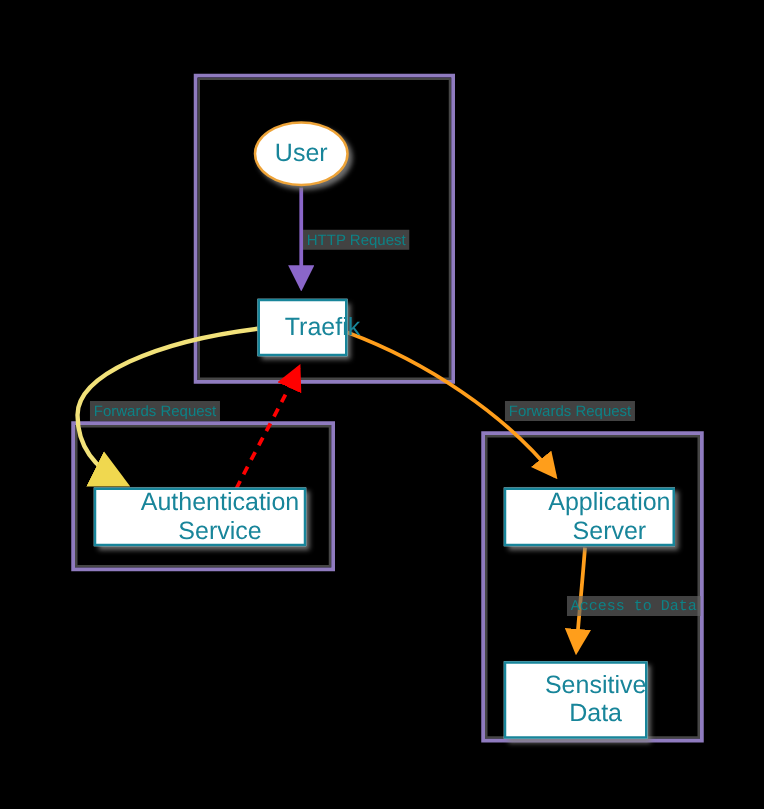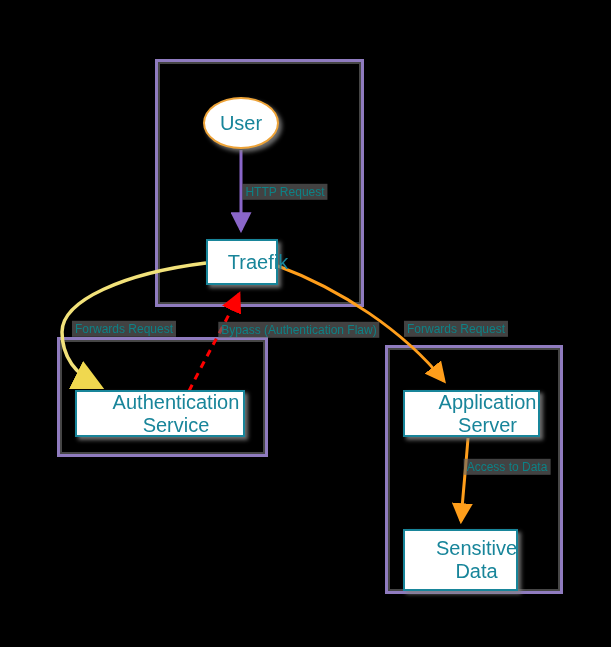--- a/index.html
+++ b/index.html
@@ -109,17 +109,16 @@
   <div class="node rect b-auth" style="left:75px;top:390px;width:170px;height:47px;">
     <span>Authentication Service</span>
   </div>
 
   <div class="node rect b-data" style="left:403px;top:529px;width:115px;height:62px;">
     <span>Sensitive Data</span>
   </div>
 
   <div class="edge-label" style="left:285px;top:192px;">HTTP Request</div>
   <div class="edge-label" style="left:124px;top:329px;">Forwards Request</div>
-  <div class="edge-label" style="left:299px;top:330px;">Bypass (Authentication Flaw)</div>
   <div class="edge-label" style="left:456px;top:329px;">Forwards Request</div>
-  <div class="edge-label" style="left:507px;top:467px;">Access to Data</div>
+  <div class="edge-label" style="left:507px;top:485px;font-family:Liberation Mono, monospace;">Access to Data</div>
 
 </div>
 
 </body></html>

